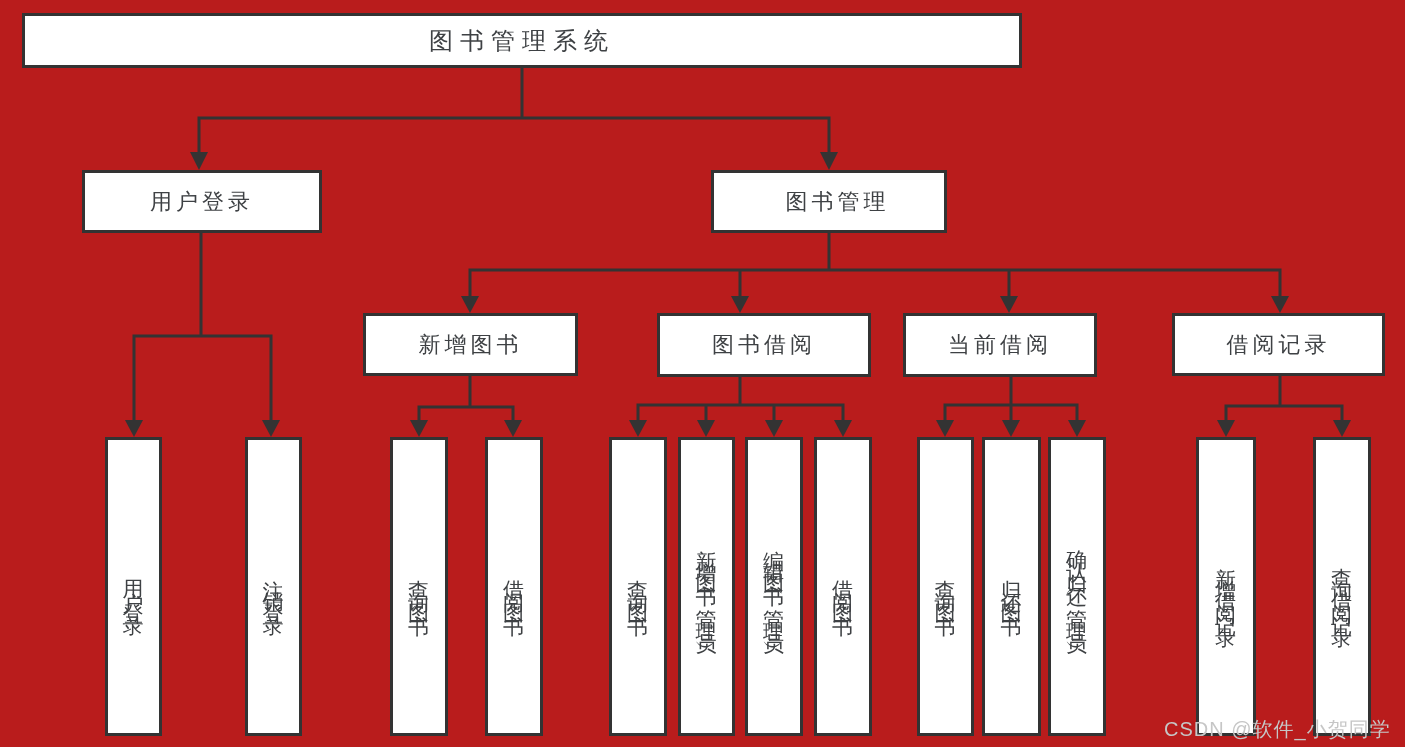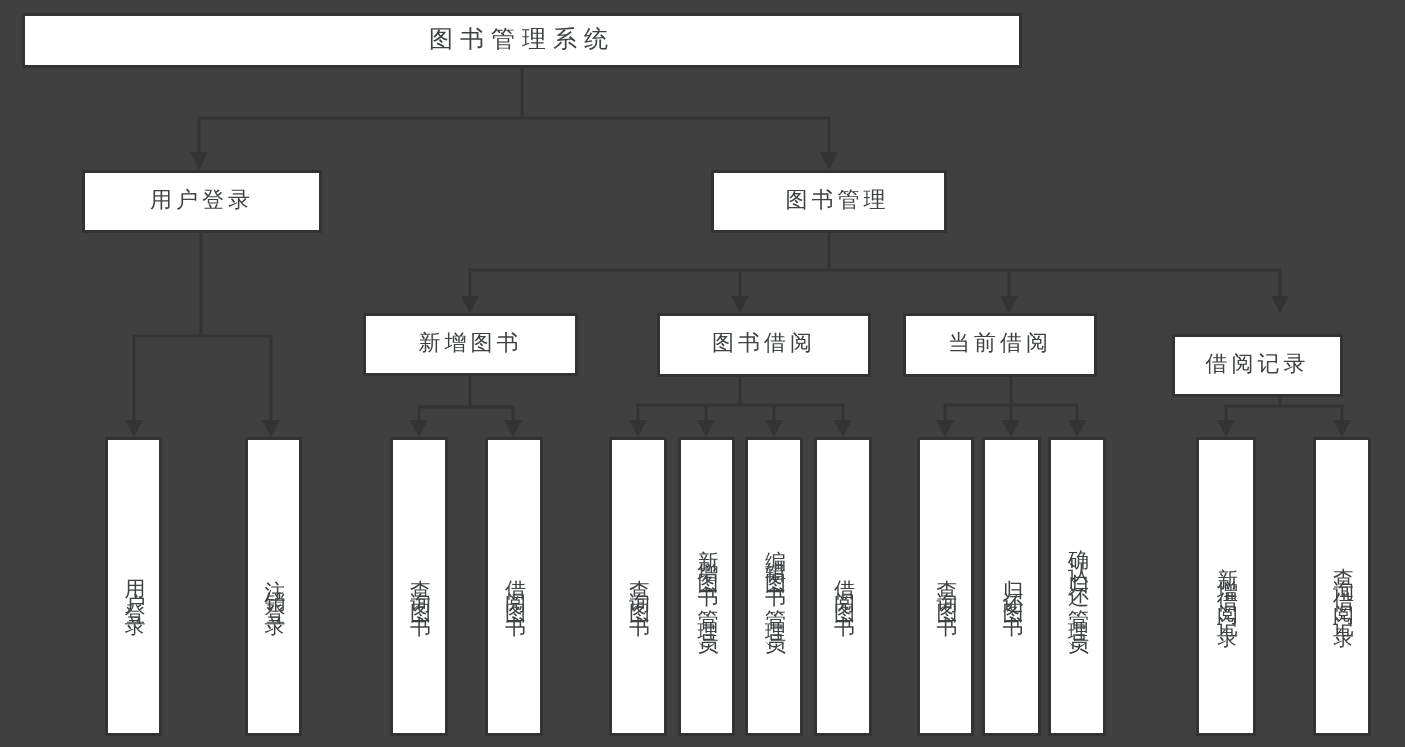--- a/index.html
+++ b/index.html
@@ -4,22 +4,22 @@
 <style>
   html, body {
     margin: 0;
     padding: 0;
     background: #ffffff;
   }
   .stage {
     position: relative;
     width: 1405px;
     height: 747px;
-    background: #404040;
-    font-family: Liberation Mono, monospace;
+    background: #b91c1c;
+    font-family: Liberation Sans, sans-serif;
     overflow: hidden;
   }
   .wires {
     position: absolute;
     left: 0;
     top: 0;
     width: 1405px;
     height: 747px;
   }
   .node {
@@ -119,21 +119,21 @@
 
   <div class="node" style="left:363px; top:313px; width:215px; height:63px;">
     <span class="label">新增图书</span>
   </div>
   <div class="node" style="left:633px; top:313px; width:214px; height:64px;margin-left:24px;">
     <span class="label">图书借阅</span>
   </div>
   <div class="node" style="left:903px; top:313px; width:194px; height:64px;">
     <span class="label">当前借阅</span>
   </div>
-  <div class="node" style="left:1172px; top:313px; width:171px; height:63px;margin-top:21px;">
+  <div class="node" style="left:1172px; top:313px; width:213px; height:63px;">
     <span class="label">借阅记录</span>
   </div>
 
   <div class="node vert" style="left:105px; top:437px; width:57px; height:299px;">
     <span class="label">用户登录</span>
   </div>
   <div class="node vert" style="left:245px; top:437px; width:57px; height:299px;">
     <span class="label">注销登录</span>
   </div>
 
@@ -167,14 +167,15 @@
     <span class="label">确认归还（管理员）</span>
   </div>
 
   <div class="node vert" style="left:1196px; top:437px; width:60px; height:299px;">
     <span class="label">新增借阅记录</span>
   </div>
   <div class="node vert" style="left:1313px; top:437px; width:58px; height:299px;">
     <span class="label">查询借阅记录</span>
   </div>
 
+  <div class="watermark">CSDN @软件_小贺同学</div>
 
 </div>
 
 </body></html>

